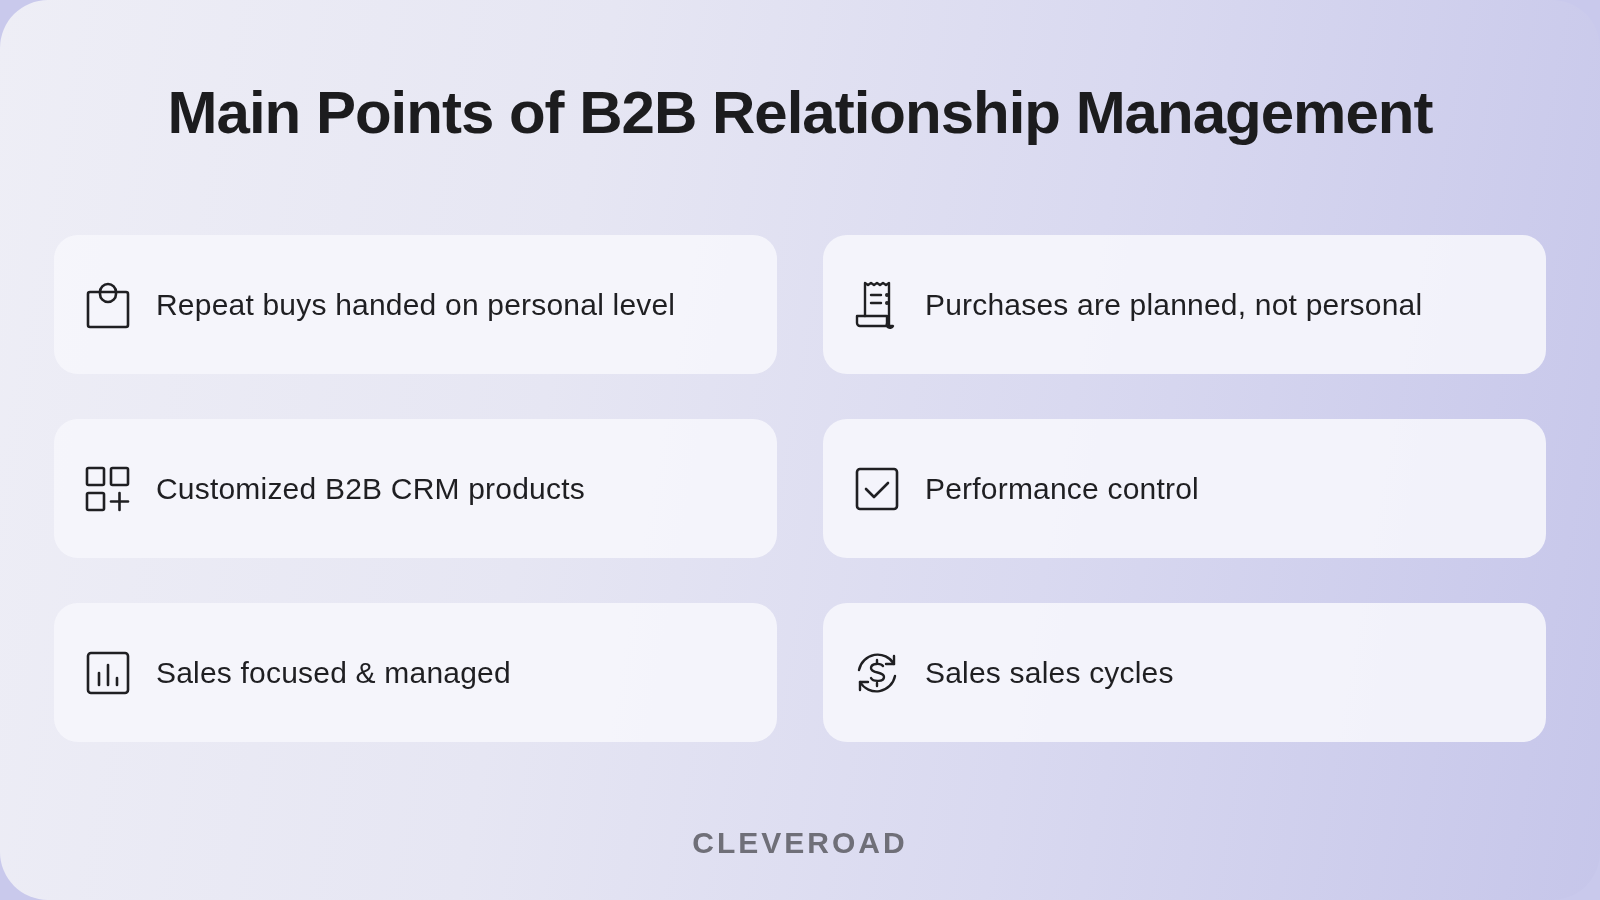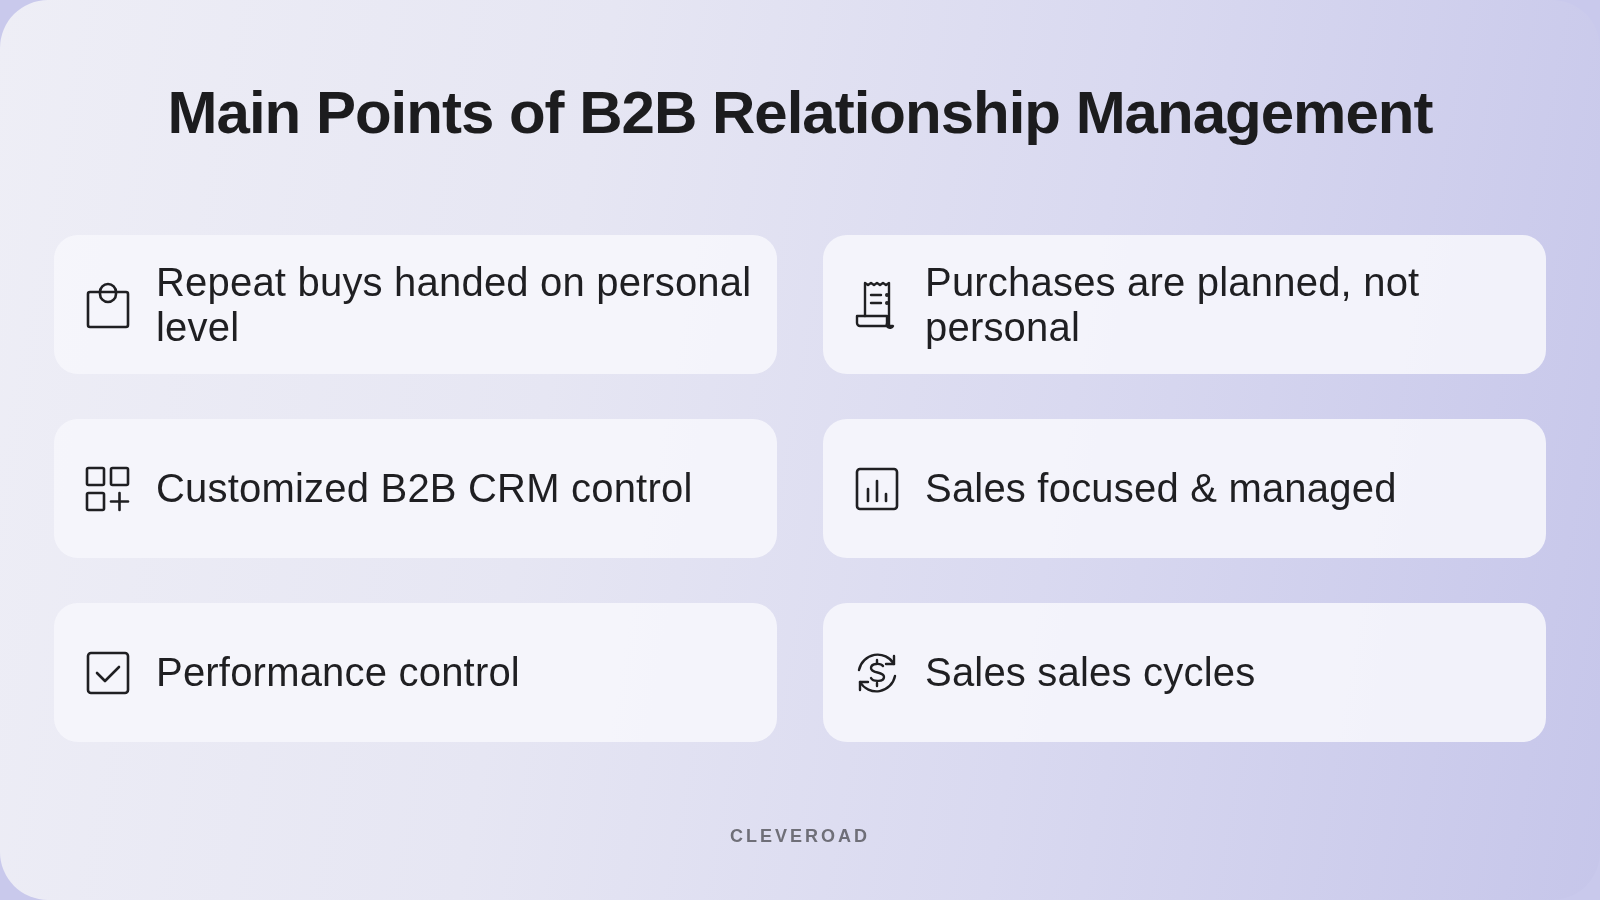--- a/index.html
+++ b/index.html
@@ -38,29 +38,29 @@
       padding-left: 31px;
     }
     .card .icon {
       width: 46px; height: 50px;
       display: flex; align-items: center; justify-content: center;
       flex: 0 0 46px;
     }
     .card .icon svg { width: 46px; height: 50px; }
     .card .label {
       margin-left: 25px;
-      font-size: 40px;
+      font-size: 30px;
       color: #1f1f22;
       letter-spacing: 0.2px;
       font-family: "Liberation Sans", "DejaVu Sans", sans-serif;
     }
     .brand {
       position: absolute; left: 0; top: 826px; width: 1600px;
       text-align: center;
-      font-size: 18px; font-weight: 700;
+      font-size: 30px; font-weight: 700;
       letter-spacing: 3px;
       color: #6f6f78;
       font-family: "Liberation Sans", "DejaVu Sans", sans-serif;
     }
   </style>
 </head>
 <body>
 
 <div class="canvas">
 
@@ -96,43 +96,43 @@
     <div class="card">
       <span class="icon">
         <svg viewBox="0 0 46 50" fill="none" stroke="#1f1f22" stroke-width="2.6" stroke-linejoin="round" stroke-linecap="round">
           <rect x="2" y="4" width="17" height="17" rx="1.5"></rect>
           <rect x="26" y="4" width="17" height="17" rx="1.5"></rect>
           <rect x="2" y="29" width="17" height="17" rx="1.5"></rect>
           <line x1="34.5" y1="29" x2="34.5" y2="46"></line>
           <line x1="26" y1="37.5" x2="43" y2="37.5"></line>
         </svg>
       </span>
-      <span class="label">Customized B2B CRM control</span>
+      <span class="label">Customized B2B CRM products</span>
+    </div>
+
+    <div class="card">
+      <span class="icon">
+        <svg viewBox="0 0 46 50" fill="none" stroke="#1f1f22" stroke-width="2.6" stroke-linejoin="round" stroke-linecap="round">
+          <rect x="3" y="5" width="40" height="40" rx="3"></rect>
+          <path d="M12 25 l8 8 l14 -14"></path>
+        </svg>
+      </span>
+      <span class="label">Performance control</span>
     </div>
 
     <div class="card">
       <span class="icon">
         <svg viewBox="0 0 46 50" fill="none" stroke="#1f1f22" stroke-width="2.6" stroke-linejoin="round" stroke-linecap="round">
           <rect x="3" y="5" width="40" height="40" rx="3"></rect>
           <line x1="14" y1="25" x2="14" y2="37"></line>
           <line x1="23" y1="17" x2="23" y2="37"></line>
           <line x1="32" y1="30" x2="32" y2="37"></line>
         </svg>
       </span>
       <span class="label">Sales focused &amp; managed</span>
-    </div>
-
-    <div class="card">
-      <span class="icon">
-        <svg viewBox="0 0 46 50" fill="none" stroke="#1f1f22" stroke-width="2.6" stroke-linejoin="round" stroke-linecap="round">
-          <rect x="3" y="5" width="40" height="40" rx="3"></rect>
-          <path d="M12 25 l8 8 l14 -14"></path>
-        </svg>
-      </span>
-      <span class="label">Performance control</span>
     </div>
 
     <div class="card">
       <span class="icon">
         <svg viewBox="0 0 46 50" fill="none" stroke="#1f1f22" stroke-width="2.4" stroke-linejoin="round" stroke-linecap="round">
           <path d="M5 22 A19 19 0 0 1 40 16"></path>
           <path d="M41 28 A19 19 0 0 1 6 34"></path>
           <path d="M40 8 V16 H32"></path>
           <path d="M6 42 V34 H14"></path>
           <path d="M29 18 c-2 -3 -12 -3 -12 2 c0 6 13 3 13 9 c0 5 -11 5 -13 1"></path>

